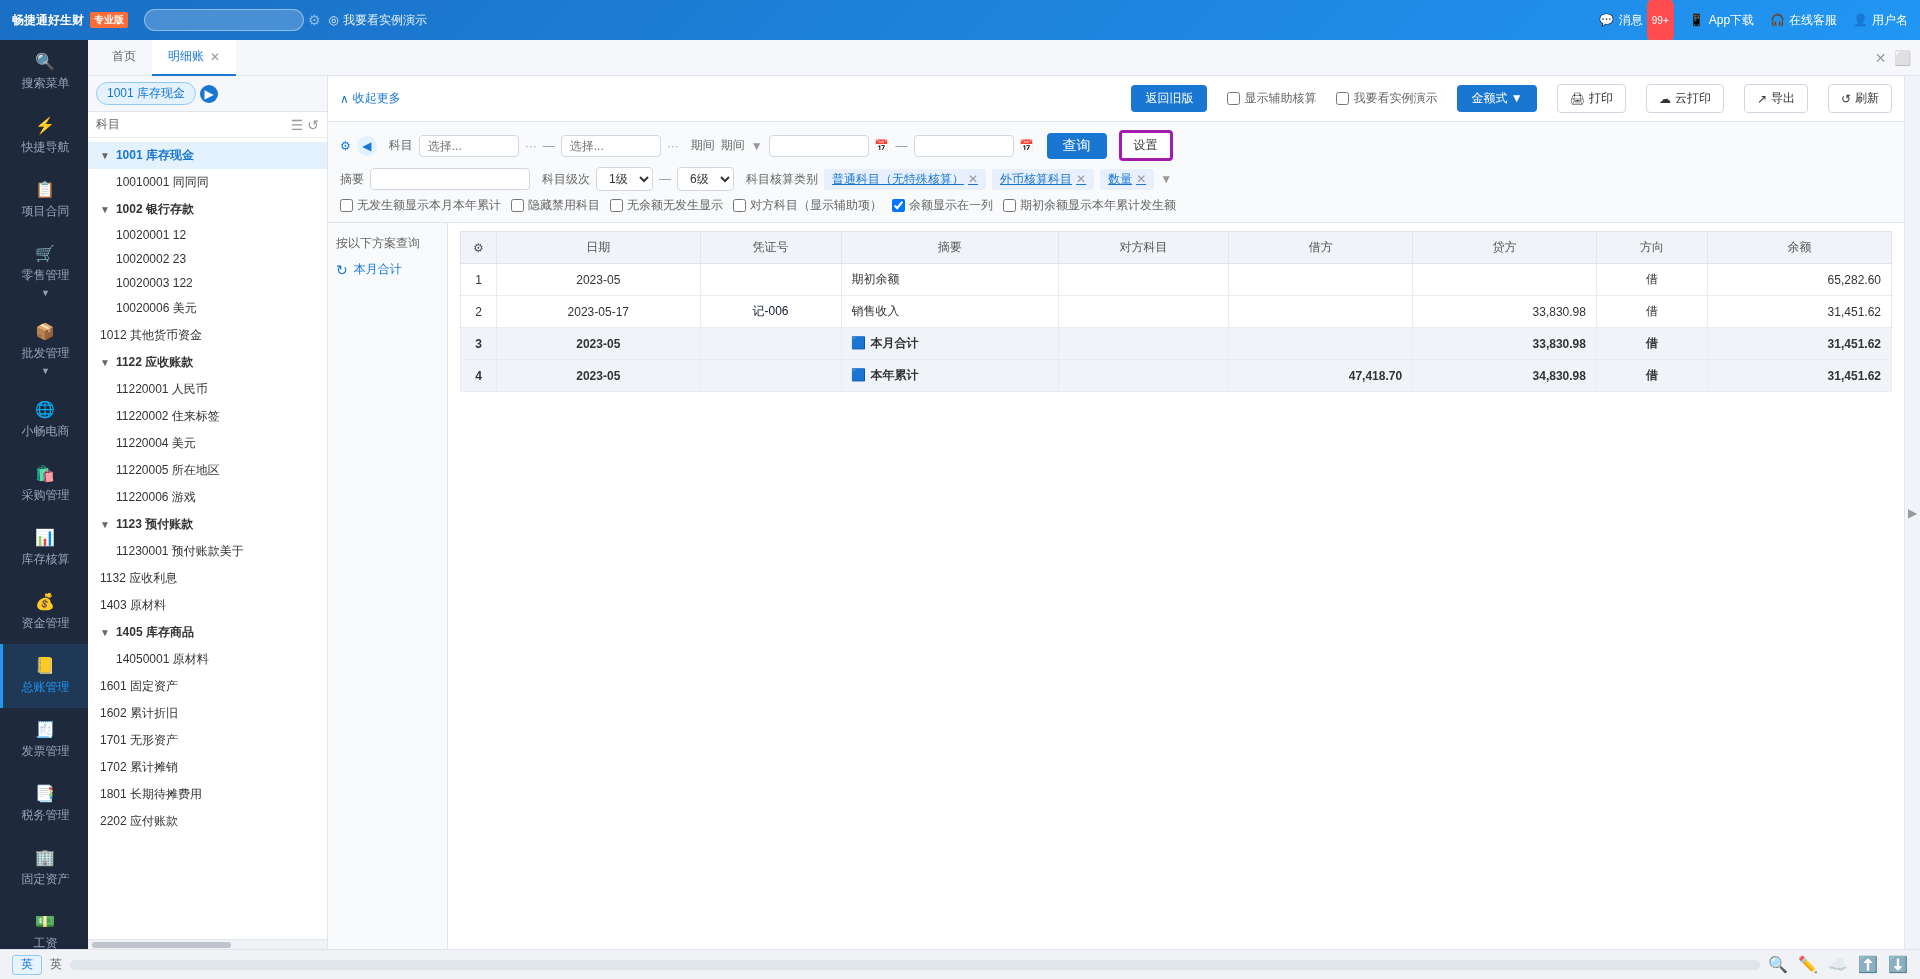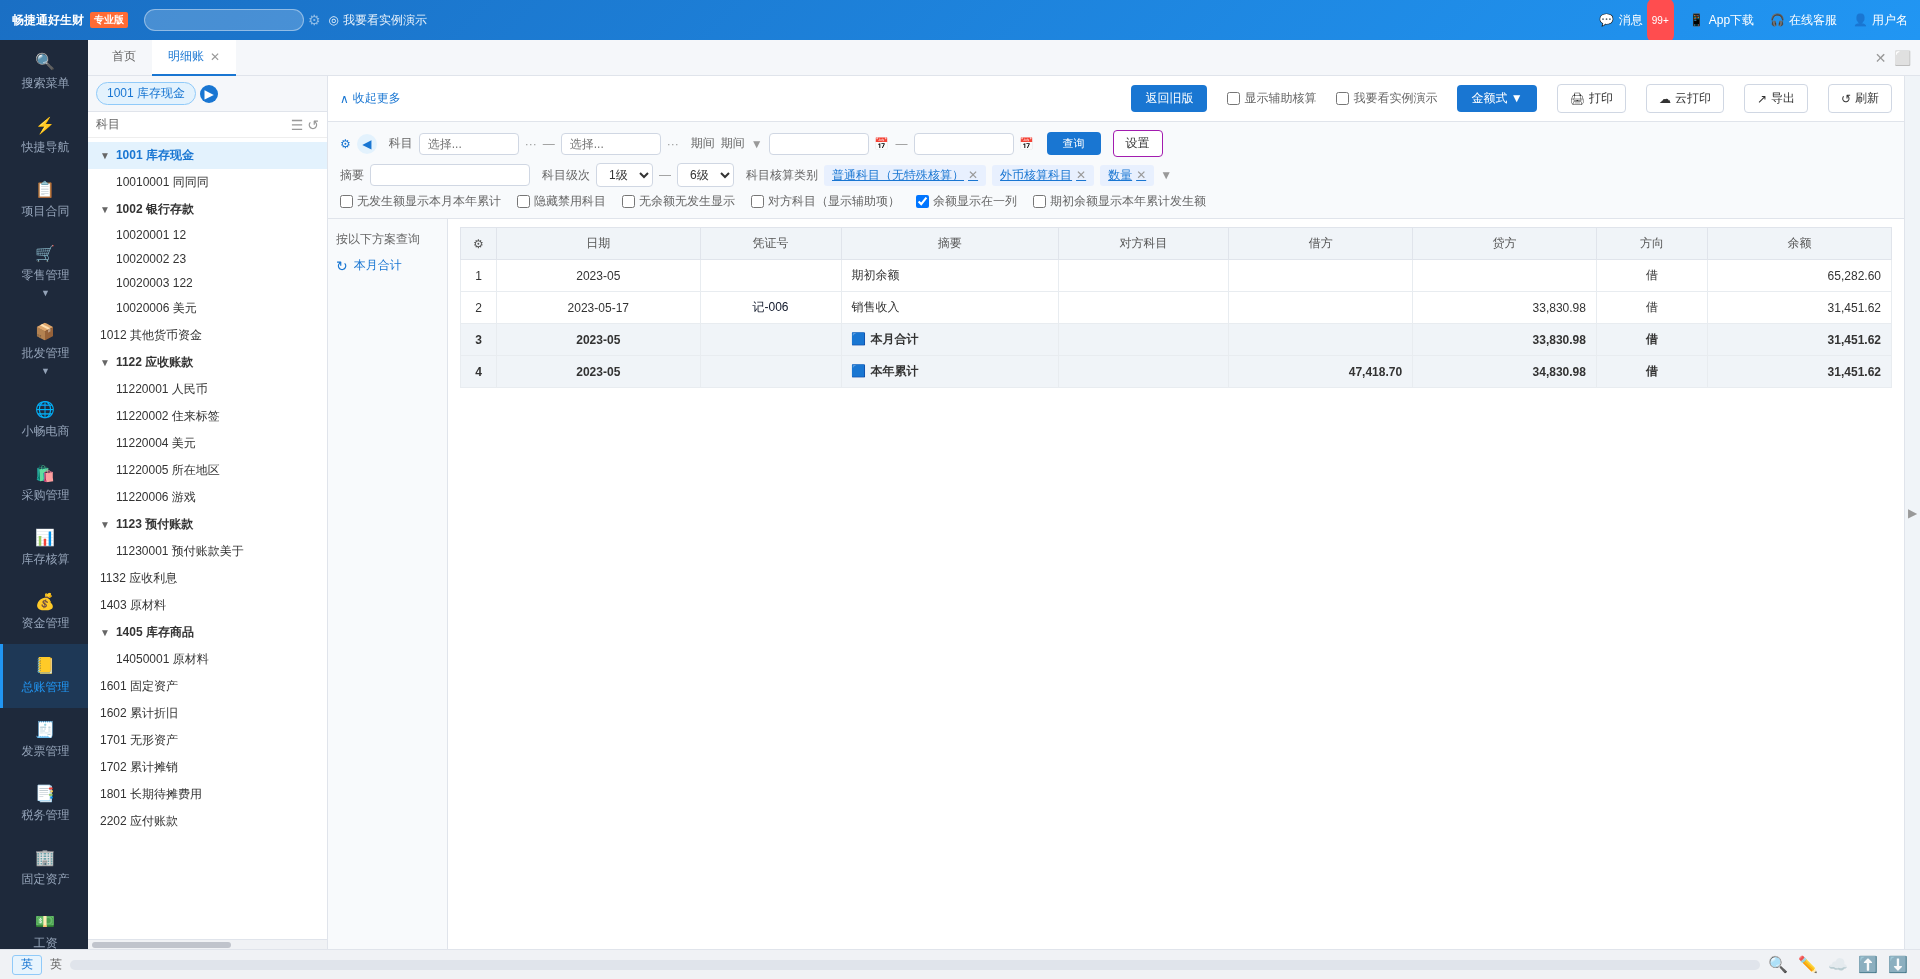--- a/index.html
+++ b/index.html
@@ -194,22 +194,22 @@
     .filter-tag-close { cursor: pointer; color: #999; }
     .period-input {
       border: 1px solid #d0d7e3;
       border-radius: 4px;
       padding: 3px 8px;
       font-size: 12px;
       color: #333;
       background: white;
       width: 100px;
     }
-    .query-btn { background: #1976d2; color: white; border: none; border-radius: 4px; padding: 4px 16px; cursor: pointer; font-size: 11px; }
-    .setting-btn { background: white; color: #333; border: 1px solid #a21caf; border-radius: 4px; padding: 4px 12px; cursor: pointer; font-size: 12px; }
+    .query-btn { background: #1976d2; color: white; border: none; border-radius: 4px; padding: 4px 16px; cursor: pointer; font-size: 14px; }
+    .setting-btn { background: white; color: #333; border: 3px solid #a21caf; border-radius: 4px; padding: 4px 12px; cursor: pointer; font-size: 12px; }
     .scheme-item {
       display: flex;
       align-items: center;
       gap: 6px;
       padding: 5px 8px;
       cursor: pointer;
       color: #1976d2;
       font-size: 12px;
     }
 
@@ -595,21 +595,21 @@
                 <span class="filter-tag-close">✕</span>
               </div>
               <div class="filter-tag">
                 <span>数量</span>
                 <span class="filter-tag-close">✕</span>
               </div>
               <span style="color:#999;font-size:12px;cursor:pointer;">▼</span>
             </div>
           </div>
 
-          <div style="display:flex;align-items:center;gap:16px;flex-wrap:wrap;">
+          <div style="display:flex;align-items:center;gap:10px;flex-wrap:wrap;">
             <label class="checkbox-label">
               <input type="checkbox" style="">
               <span>无发生额显示本月本年累计</span>
             </label>
             <label class="checkbox-label">
               <input type="checkbox" style="">
               <span>隐藏禁用科目</span>
             </label>
             <label class="checkbox-label">
               <input type="checkbox" style="">

